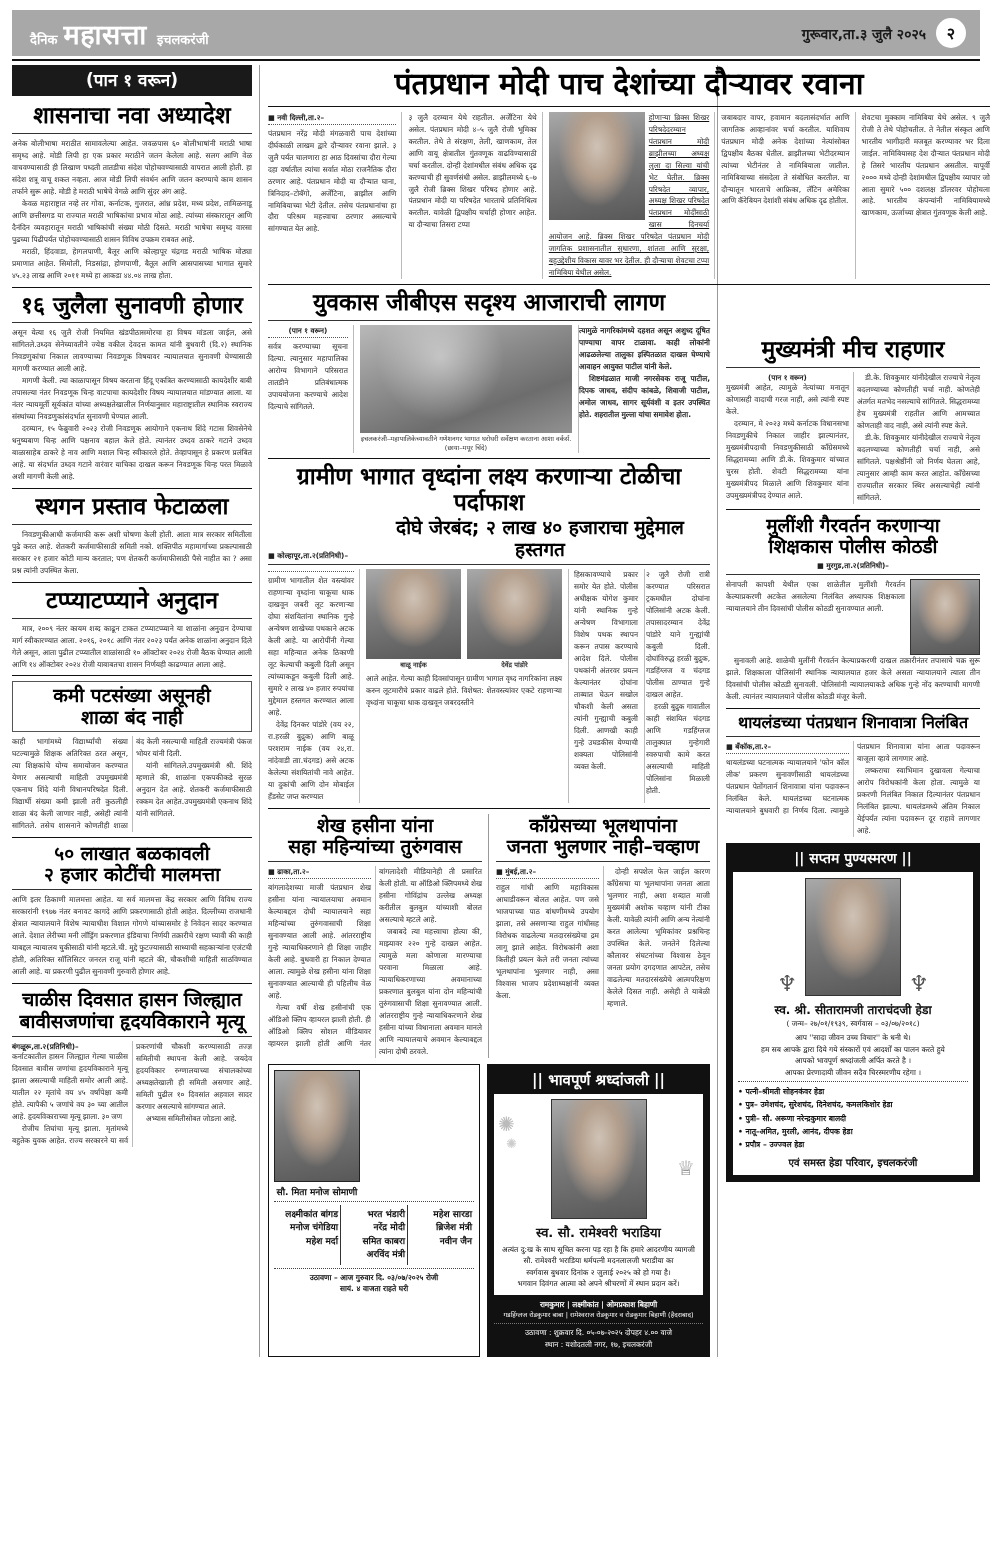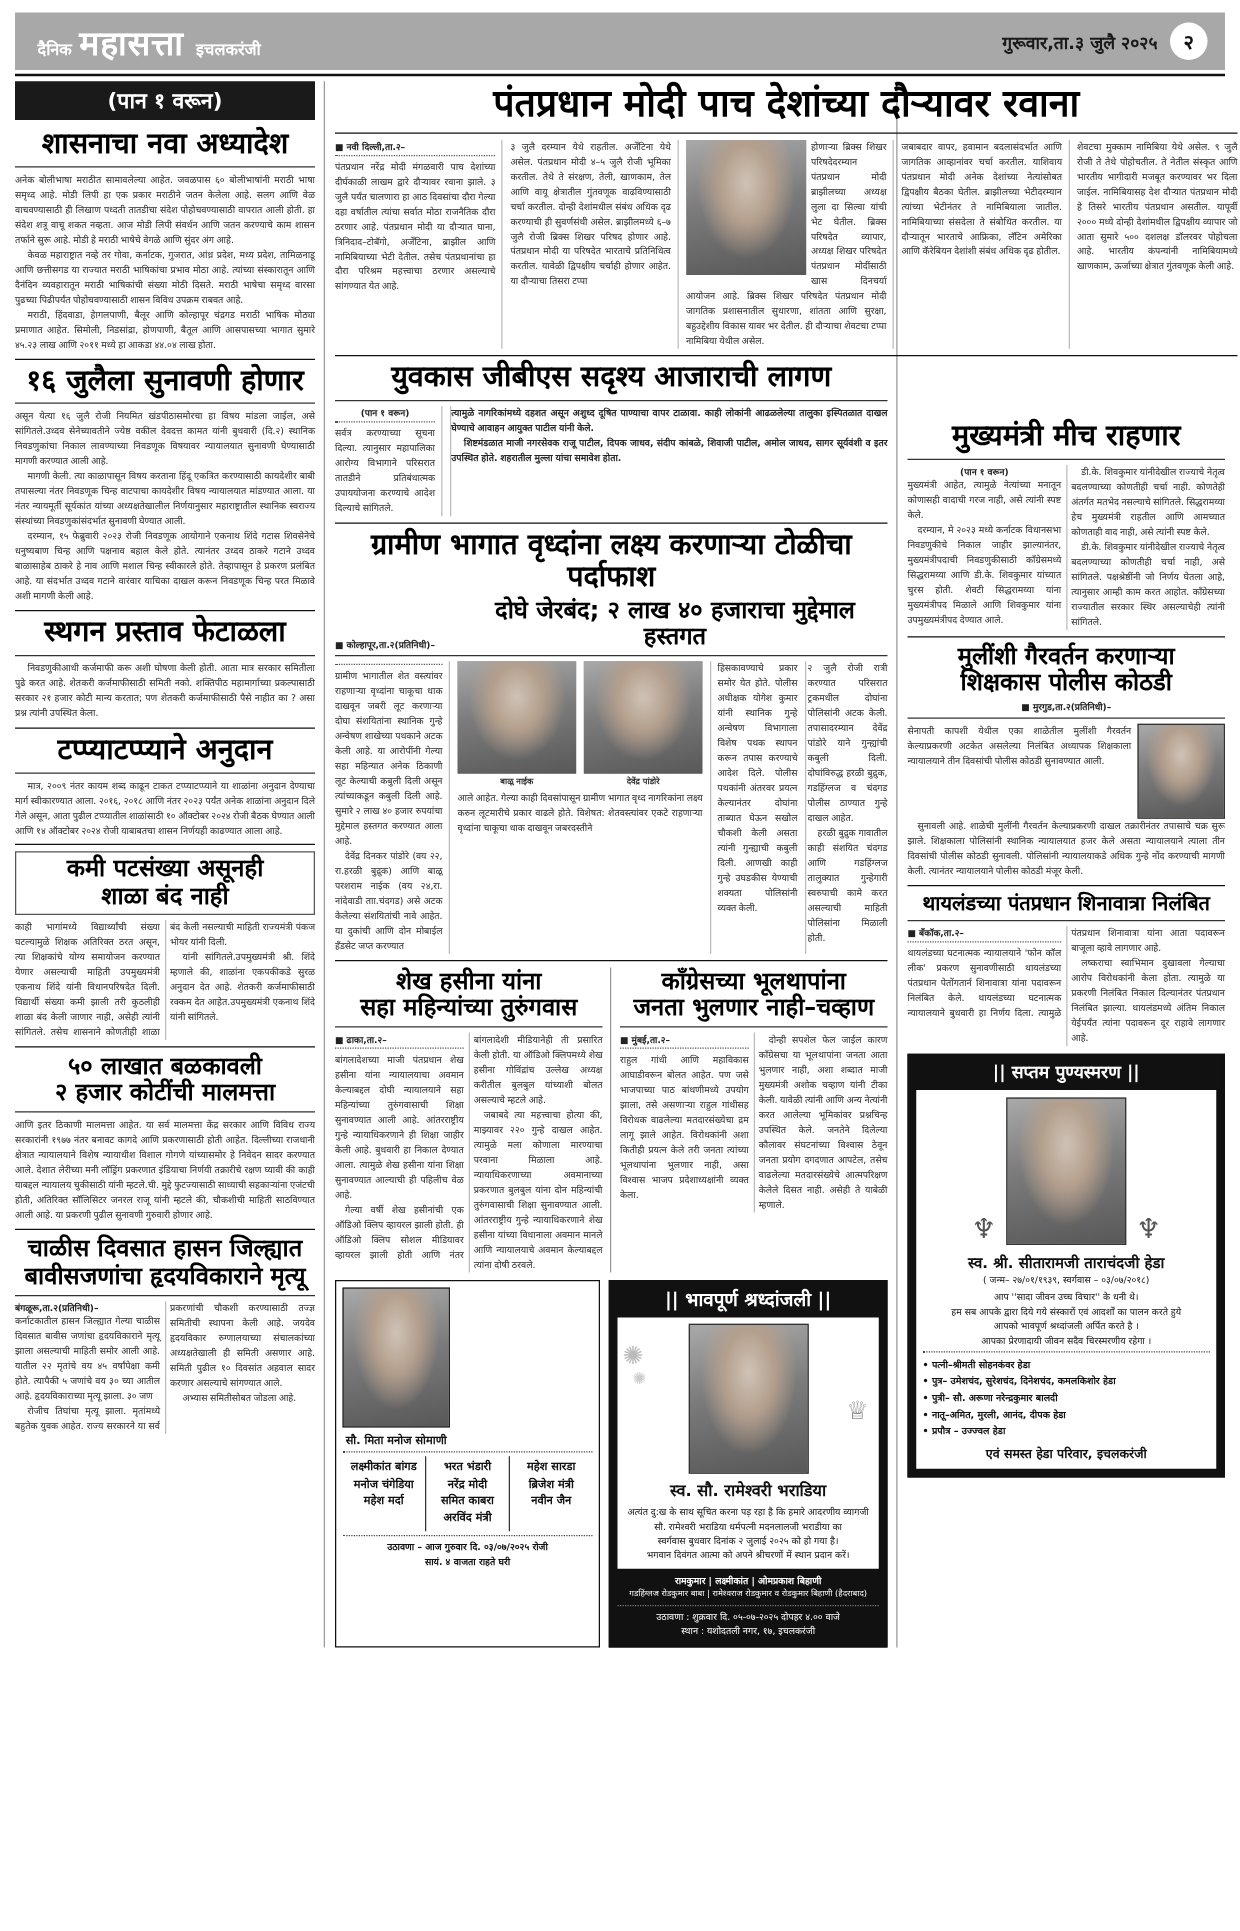--- a/index.html
+++ b/index.html
@@ -96,21 +96,21 @@
 
   
   .ad-box { border:1.5px solid #111; background:#fff; }
   .ad-dark { background:#111; color:#fff; }
 
   .shraddha-title { font-size:16px; font-weight:700; text-align:center; line-height:1.2; }
   .ad-name { font-size:12.5px; font-weight:700; text-align:center; }
   .ad-txt  { font-size:7.4px; line-height:1.55; text-align:center; }
   .ad-txt-l{ font-size:7.4px; line-height:1.6; text-align:left; }
 
-  .names-grid { display:flex; font-size:9px; font-weight:700; text-align:center; }
+  .names-grid { display:flex; font-size:9px; font-weight:700; text-align:right; }
   .names-grid > div { flex:1; padding:3px 2px; line-height:1.5; }
   .names-grid > div + div { border-left:1px solid #333; }
 
   .lamp { font-size:13px; text-align:center; line-height:1; }
 
   .hr-dot { border-top:1px dotted #444; margin:3px 0; }
 
   .center { text-align:center; }
   .b { font-weight:700; }
 </style>
@@ -216,21 +216,21 @@
         <div class="rule"></div>
         <div style="display:flex; gap:6px;">
           <div style="flex:1; border-right:1px solid #bbb; padding-right:5px;">
             <div class="dateline">■ नवी दिल्ली,ता.२–</div>
             <div class="dotline"></div>
             <div class="body-txt">पंतप्रधान नरेंद्र मोदी मंगळवारी पाच देशांच्या दीर्घकाळी लाखम द्वारे दौऱ्यावर रवाना झाले. ३ जुलै पर्यंत चालणारा हा आठ दिवसांचा दौरा गेल्या दहा वर्षातील त्यांचा सर्वात मोठा राजनैतिक दौरा ठरणार आहे. पंतप्रधान मोदी या दौऱ्यात घाना, त्रिनिदाद–टोबॅगो, अर्जेंटिना, ब्राझील आणि नामिबियाच्या भेटी देतील. तसेच पंतप्रधानांचा हा दौरा परिश्रम महत्त्वाचा ठरणार असल्याचे सांगण्यात येत आहे.</div>
           </div>
           <div style="flex:1; border-right:1px solid #bbb; padding-right:5px;">
             <div class="body-txt">३ जुलै दरम्यान येथे राहतील. अर्जेंटिना येथे असेल. पंतप्रधान मोदी ४–५ जुलै रोजी भूमिका करतील. तेथे ते संरक्षण, तेली, खाणकाम, तेल आणि वायू क्षेत्रातील गुंतवणूक वाढविण्यासाठी चर्चा करतील. दोन्ही देशांमधील संबंध अधिक दृढ करण्याची ही सुवर्णसंधी असेल. ब्राझीलमध्ये ६–७ जुलै रोजी ब्रिक्स शिखर परिषद होणार आहे. पंतप्रधान मोदी या परिषदेत भारताचे प्रतिनिधित्व करतील. यावेळी द्विपक्षीय चर्चाही होणार आहेत. या दौऱ्याचा तिसरा टप्पा</div>
           </div>
-          <div style="flex:1.25; border-right:1px solid #bbb; padding-right:5px;">
+          <div style="flex:1.25; border-right:1px solid #bbb; padding-right:5px;text-decoration:underline;">
             <div class="photo photo-face" style="width:96px;height:108px;float:left;margin:0 4px 2px 0;"></div>
             <div class="body-txt">होणाऱ्या ब्रिक्स शिखर परिषदेदरम्यान पंतप्रधान मोदी ब्राझीलच्या अध्यक्ष लुला दा सिल्वा यांची भेट घेतील. ब्रिक्स परिषदेत व्यापार, अध्यक्ष शिखर परिषदेत पंतप्रधान मोदींसाठी खास दिनचर्या आयोजन आहे. ब्रिक्स शिखर परिषदेत पंतप्रधान मोदी जागतिक प्रशासनातील सुधारणा, शांतता आणि सुरक्षा, बहुउद्देशीय विकास यावर भर देतील. ही दौऱ्याचा शेवटचा टप्पा नामिबिया येथील असेल.</div>
           </div>
           <div style="flex:1; border-right:1px solid #bbb; padding-right:5px;">
             <div class="body-txt">जबाबदार वापर, हवामान बदलासंदर्भात आणि जागतिक आव्हानांवर चर्चा करतील. याशिवाय पंतप्रधान मोदी अनेक देशांच्या नेत्यांसोबत द्विपक्षीय बैठका घेतील. ब्राझीलच्या भेटीदरम्यान त्यांच्या भेटीनंतर ते नामिबियाला जातील. नामिबियाच्या संसदेला ते संबोधित करतील. या दौऱ्यातून भारताचे आफ्रिका, लॅटिन अमेरिका आणि कॅरेबियन देशांशी संबंध अधिक दृढ होतील.</div>
           </div>
           <div style="flex:1;">
             <div class="body-txt">शेवटचा मुक्काम नामिबिया येथे असेल. ९ जुलै रोजी ते तेथे पोहोचतील. ते नेतील संस्कृत आणि भारतीय भागीदारी मजबूत करण्यावर भर दिला जाईल. नामिबियासह देश दौऱ्यात पंतप्रधान मोदी हे तिसरे भारतीय पंतप्रधान असतील. यापूर्वी २००० मध्ये दोन्ही देशांमधील द्विपक्षीय व्यापार जो आता सुमारे ५०० दशलक्ष डॉलरवर पोहोचला आहे. भारतीय कंपन्यांनी नामिबियामध्ये खाणकाम, ऊर्जाच्या क्षेत्रात गुंतवणूक केली आहे.</div>
           </div>
         </div>
@@ -239,20 +239,24 @@
       <div class="rule" style="width:722px;"></div>
 
       <div>
         <div class="hl hl-lg" style="margin:2px 0 3px;">युवकास जीबीएस सदृश्य आजाराची लागण</div>
         <div class="rule-thin"></div>
         <div style="display:flex; gap:6px;">
           <div style="flex:0 0 86px; border-right:1px solid #bbb; padding-right:5px;">
             <div class="dateline center">(पान १ वरून)</div>
             <div class="dotline"></div>
             <div class="body-txt">सर्वत्र करण्याच्या सूचना दिल्या. त्यानुसार महापालिका आरोग्य विभागाने परिसरात तातडीने प्रतिबंधात्मक उपाययोजना करण्याचे आदेश दिल्याचे सांगितले.</div>
+          </div>
+          <div style="flex:0 0 212px;">
+            <div class="photo" style="width:100%;height:108px;"></div>
+            <div class="cap">इचलकरंजी–महापालिकेच्यावतीने गणेशनगर भागात घरोघरी सर्वेक्षण करताना आशा वर्कर्स. (छाया–मयूर चिंदे)</div>
           </div>
           <div style="flex:1; border-left:1px solid #bbb; padding-left:0;font-weight:bold;">
             <div class="body-txt">त्यामुळे नागरिकांमध्ये दहशत असून अशुध्द दूषित पाण्याचा वापर टाळावा. काही लोकांनी आढळलेल्या तालुका इस्पितळात दाखल घेण्याचे आवाहन आयुक्त पाटील यांनी केले.</div>
             <div class="body-txt" style="text-indent:10px;">शिष्टमंडळात माजी नगरसेवक राजू पाटील, दिपक जाधव, संदीप कांबळे, शिवाजी पाटील, अमोल जाधव, सागर सूर्यवंशी व इतर उपस्थित होते. शहरातील मुल्ला यांचा समावेश होता.</div>
           </div>
         </div>
       </div>
 
       <div class="rule"></div>
 

